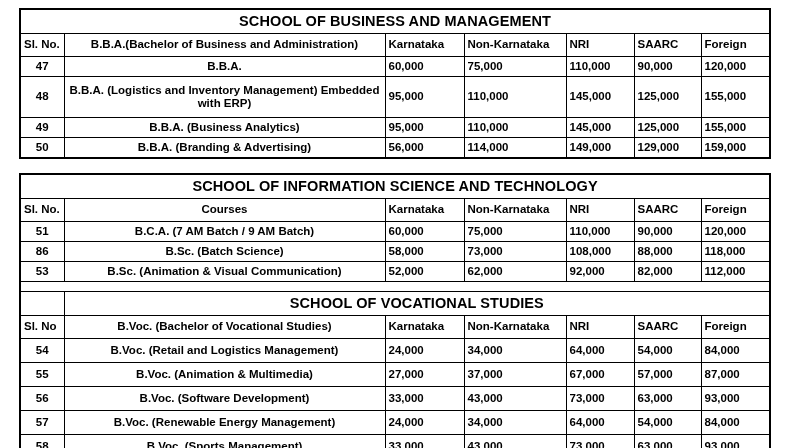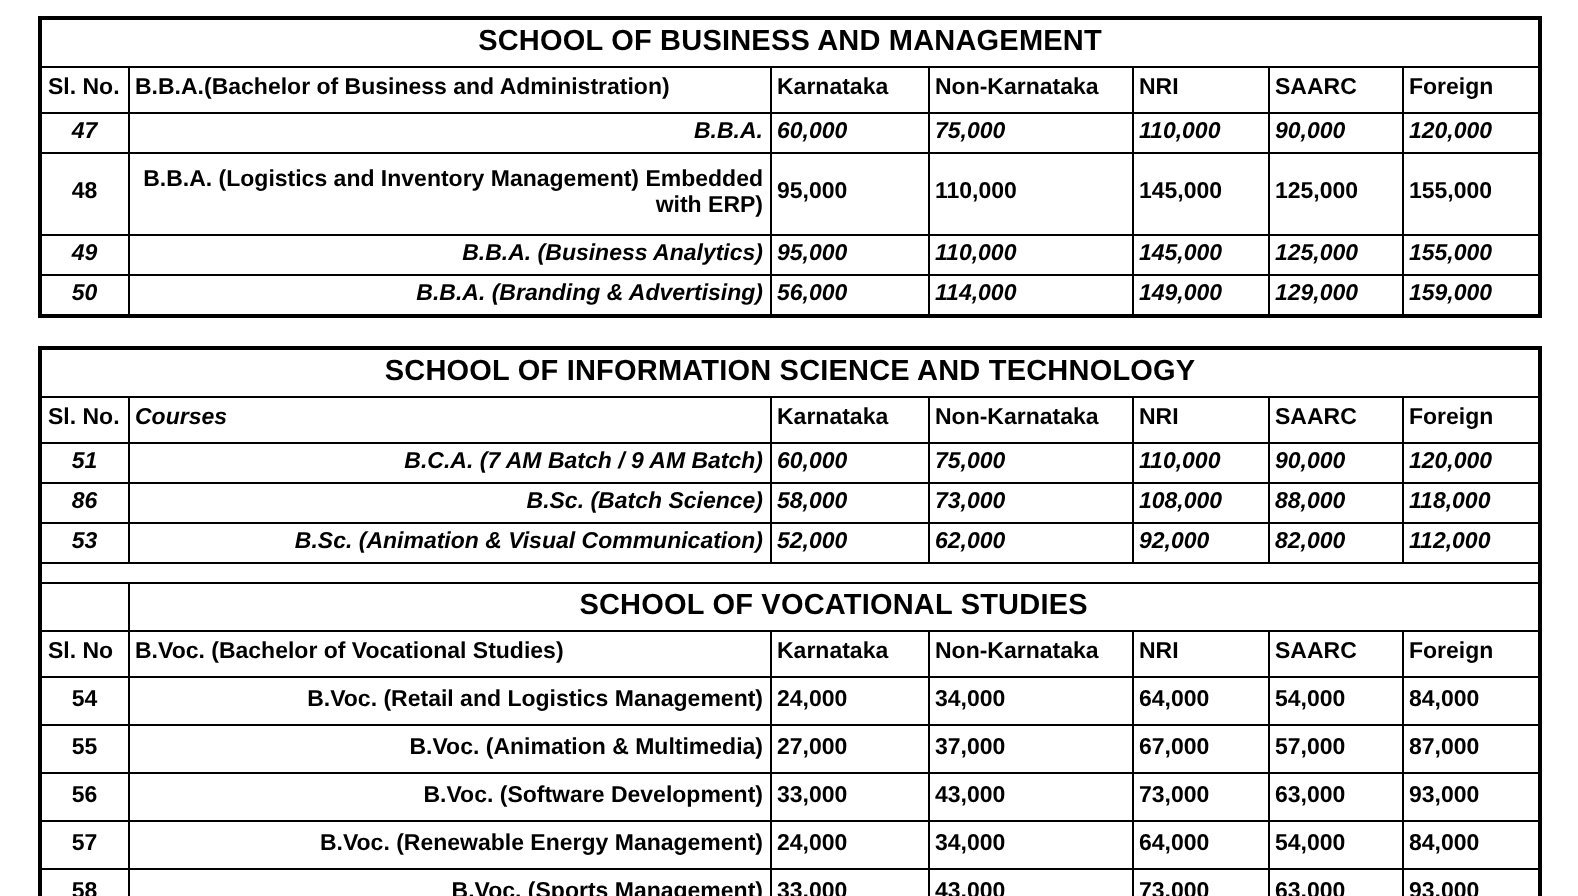--- a/index.html
+++ b/index.html
@@ -55,42 +55,41 @@
     height: 21px;
     padding: 0 3px;
   }
   .col-head {
     text-align: left;
     font-size: 11.5px;
     font-weight: bold;
     height: 20px;
   }
   .col-head.course-head {
-    text-align: left;
+    text-align: center;
   }
   .col-head.course-head.centered {
-    text-align: left;
-    font-style: italic;
+    text-align: center;
   }
   .cell-sl {
     text-align: center;
     font-size: 11.5px;
     font-weight: bold;
   }
   .cell-course {
-    text-align: right;
+    text-align: center;
     font-size: 11.5px;
     font-weight: bold;
   }
   .cell-num {
     text-align: left;
     font-size: 11.5px;
     font-weight: bold;
   }
-  tr.data-row > td { height: 17px; font-style: italic; }
+  tr.data-row > td { height: 17px; }
   tr.tall-row > td { height: 38px; }
   tr.spacer-row > td { height: 9px; padding: 0; }
   tr.voc-head-row > td { height: 21px; }
   tr.voc-data-row > td { height: 21px; }
 </style>
 </head>
 <body>
 
 <div class="page">
 

